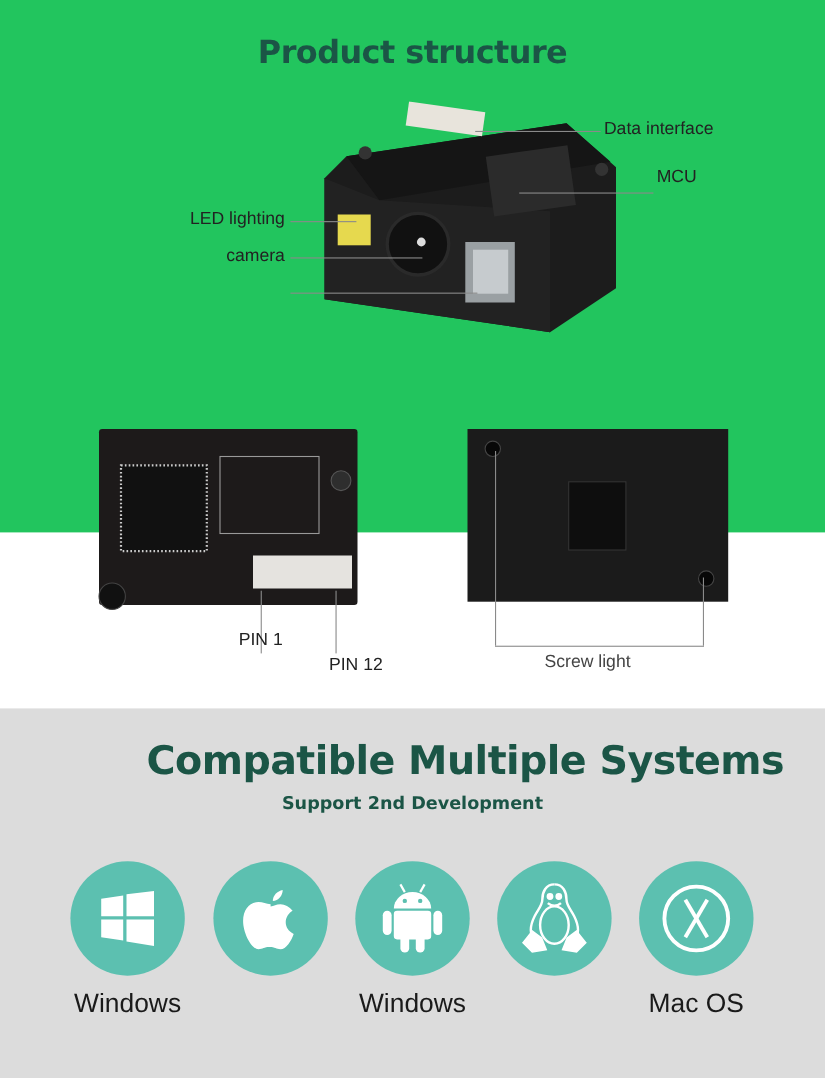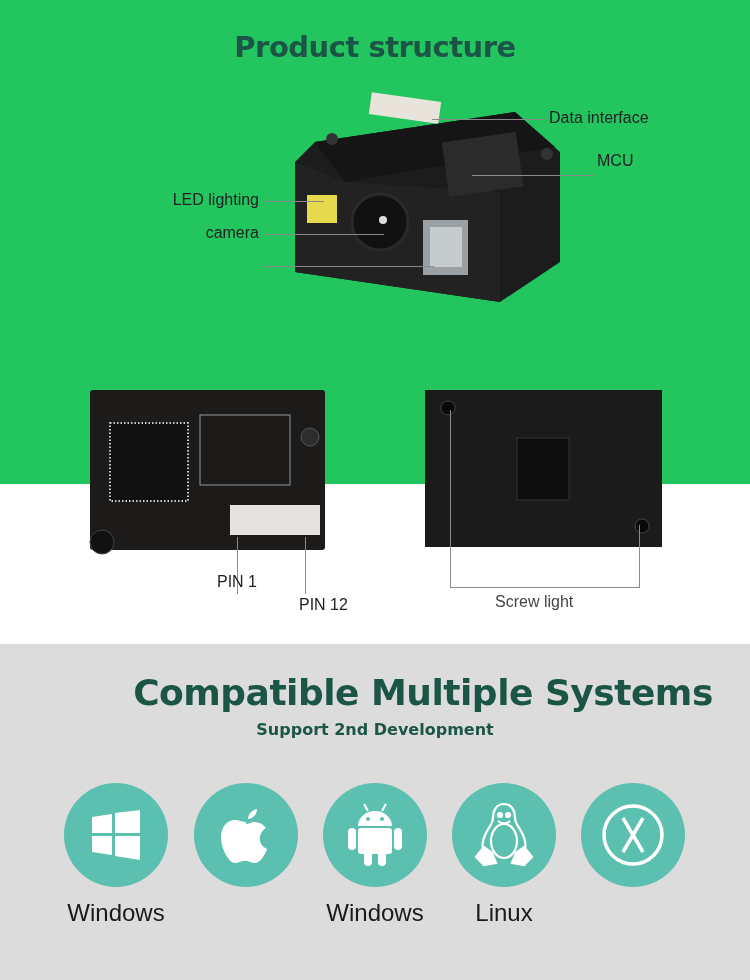--- a/index.html
+++ b/index.html
@@ -124,24 +124,24 @@
         <path d="M32 3c-8 0-11 7-11 14 0 5-4 9-7 15-4 8-5 16 0 22"></path>
         <path d="M32 3c8 0 11 7 11 14 0 5 4 9 7 15 4 8 5 16 0 22"></path>
         <ellipse cx="32" cy="40" rx="13" ry="17"></ellipse>
         <circle cx="28" cy="14" r="2" fill="#fff"></circle>
         <circle cx="36" cy="14" r="2" fill="#fff"></circle>
         <path d="M26 20q6 5 12 0"></path>
         <path d="M4 56l8-10 8 6 4 10-12 2z" fill="#fff"></path>
         <path d="M60 56l-8-10-8 6-4 10 12 2z" fill="#fff"></path>
       </svg>
   </div>
-  <div class="name">Linux</div>
 </div>
 
 <div class="os" style="left:581px">
   <div class="circ">
     <svg width="64" height="64" viewBox="0 0 64 64" fill="none" stroke="#fff" stroke-width="3.5">
         <circle cx="32" cy="32" r="29"></circle>
         <line x1="22" y1="15" x2="42" y2="49"></line>
         <line x1="42" y1="15" x2="22" y2="49"></line>
       </svg>
   </div>
+  <div class="name">Mac OS</div>
 </div>
 
 </body></html>

